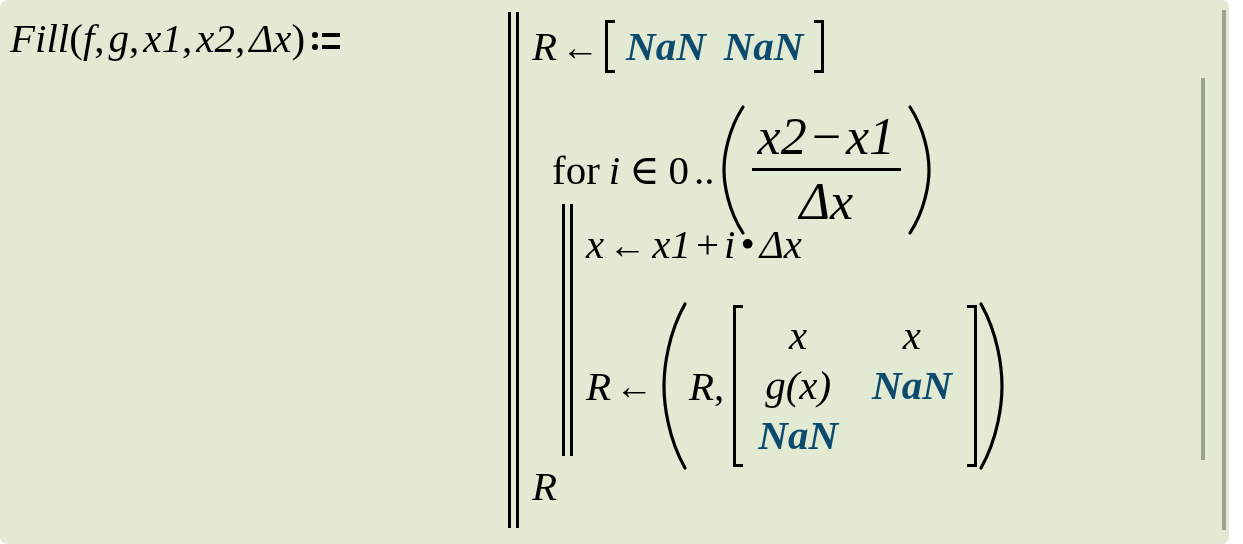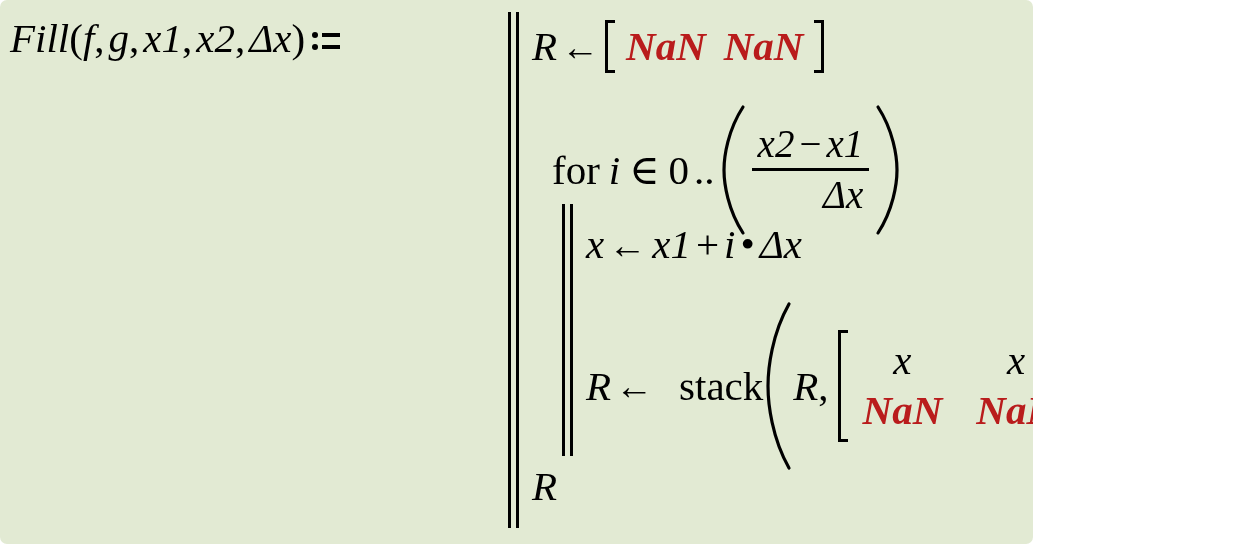--- a/index.html
+++ b/index.html
@@ -2,35 +2,35 @@
 <html><head>
 <meta charset="utf-8">
 <style>
   html, body {
     margin: 0;
     padding: 0;
     background: #ffffff;
   }
   #canvas {
     position: relative;
-    width: 1033px;
+    width: 1229px;
     height: 544px;
     background: #e2ead3;
     border-radius: 7px;
     overflow: hidden;
     font-family: "Liberation Serif", "DejaVu Serif", serif;
     color: #000000;
   }
 
   
   .mi  { font-style: italic; }            
   .mn  { font-style: normal; }            
   .mo  { font-style: normal; }            
   .mr  { font-style: normal; margin-left: 20px; }            
-  .nan { font-style: italic; font-weight: bold; color: #b91c1c; }
+  .nan { font-style: italic; font-weight: bold; color: #0c4a6e; }
 
   .row    { display: flex; align-items: center; }
   .sp-s   { display: inline-block; width: 5px; }
   .sp-m   { display: inline-block; width: 9px; }
 
   
   #lhs {
     position: absolute;
     left: 10px;
     top: 18px;
@@ -173,23 +173,23 @@
     vertical-align: middle;
     font-style: normal;
     line-height: 0;
   }
   .bigparen svg { display: block; }
 
   
   .frac {
     display: inline-flex;
     flex-direction: column;
-    align-items: flex-end;
+    align-items: center;
     vertical-align: middle;
-    font-size: 39px;
+    font-size: 52px;
     line-height: 1.05;
     padding: 0 6px;
   }
   .frac .num { padding: 0 6px 3px; }
   .frac .bar { width: 100%; height: 3px; background: #000; }
   .frac .den { padding: 4px 6px 0; }
 
   
   .guide {
     position: absolute;
@@ -276,36 +276,36 @@
       <span class="mo">•</span>
       <span class="sp-s"></span>
       <span class="mi">Δx</span>
     </span>
   </div>
 
   <div class="stmt" id="line-stack">
     <span class="row">
       <span class="mi">R</span>
       <span class="larrow">←</span>
-      <span class="mr">stack</span>
       <span class="bigparen">
         <svg width="30" height="172" viewBox="0 0 30 172">
             <path d="M26 4 C9 34 5 68 5 86 C5 104 9 138 26 168" fill="none" stroke="#000" stroke-width="3.2" stroke-linecap="round"></path>
           </svg>
       </span>
       <span class="mi">R</span>
         <span class="comma">,</span>
       <span class="sp-s"></span>
       <span class="matrix">
         <span class="brk brk-l">
             <span></span>
           </span>
         <span class="mat-body">
           <div class="mi">x</div>
           <div class="mi">x</div>
+          <div class="mi">g(x)</div>
           <div class="nan">NaN</div>
           <div class="nan">NaN</div>
         </span>
         <span class="brk brk-r">
             <span></span>
           </span>
       </span>
       <span class="bigparen">
         <svg width="30" height="172" viewBox="0 0 30 172">
             <path d="M4 4 C21 34 25 68 25 86 C25 104 21 138 4 168" fill="none" stroke="#000" stroke-width="3.2" stroke-linecap="round"></path>

